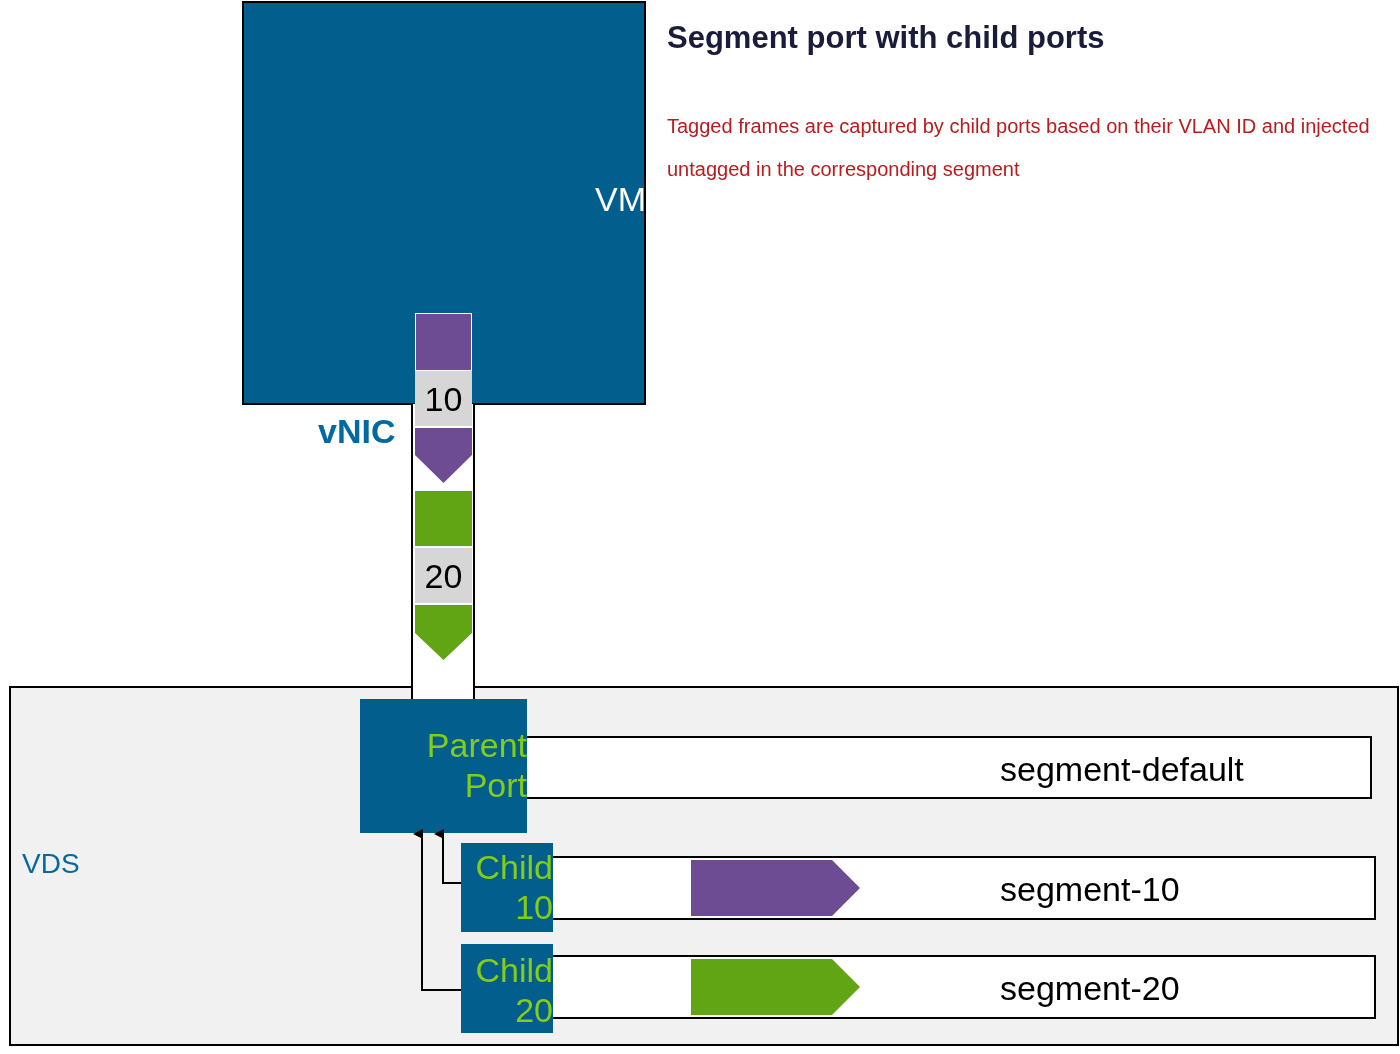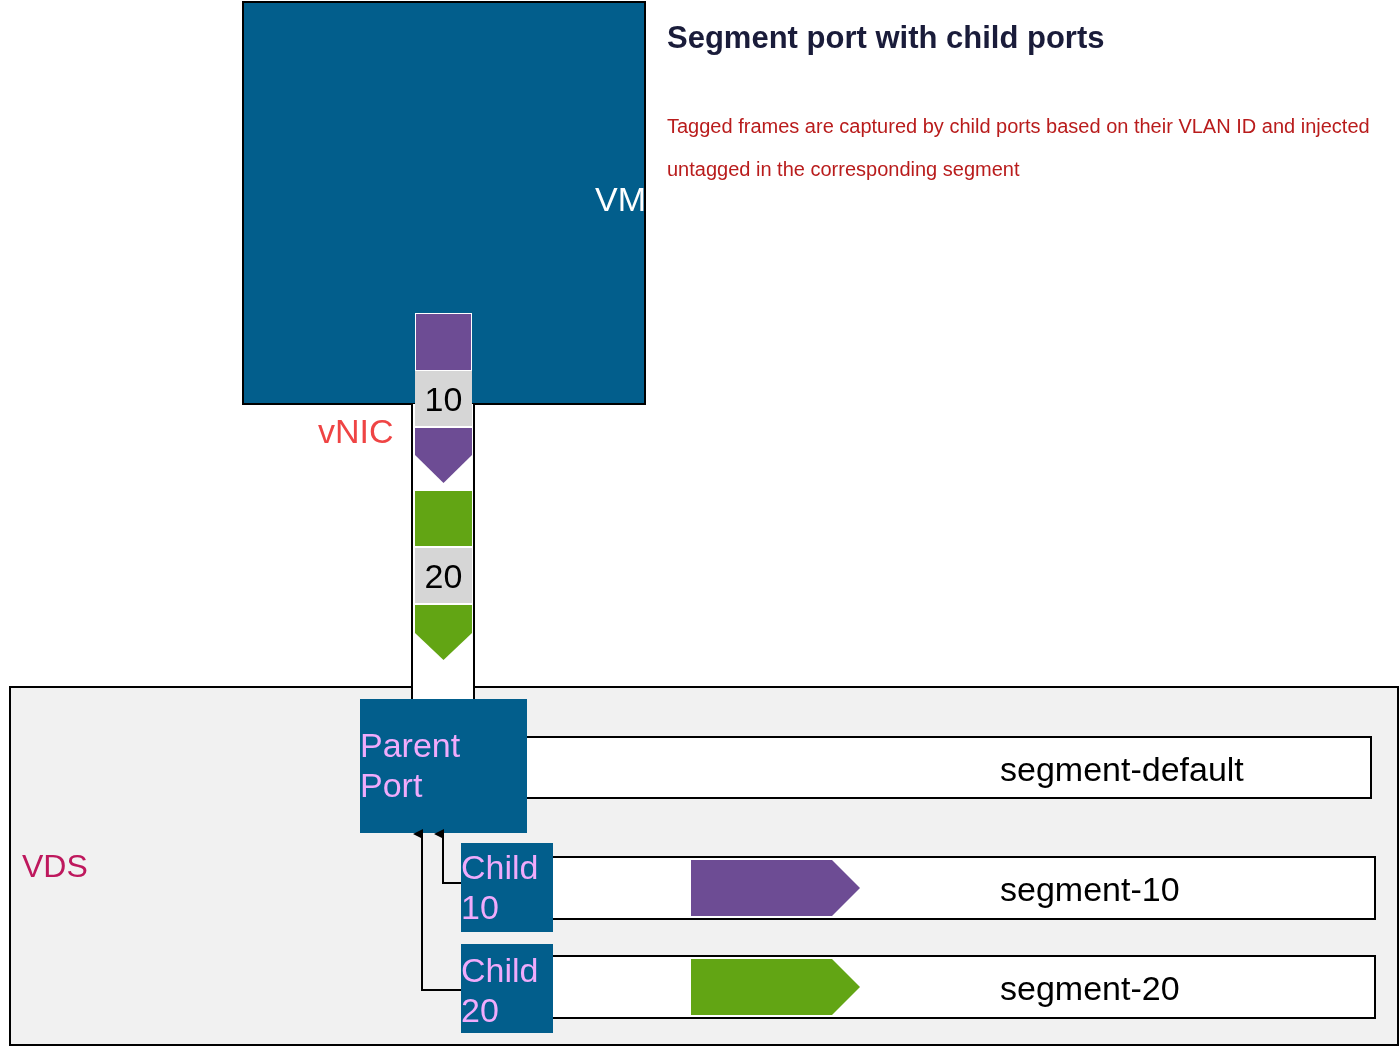--- a/index.html
+++ b/index.html
@@ -9,50 +9,50 @@
 
     
     .vm { left: 242px; top: 1px; width: 404px; height: 404px; background: #025e8c;
           border: 2px solid #000; }
     .vm-label { left: 242px; top: 180px; width: 404px; text-align: right;
                 color: #fff; font-size: 34px; }
 
     
     .vnic-trunk { left: 411px; top: 404px; width: 64px; height: 296px; background: #fff;
                   border-left: 2px solid #000; border-right: 2px solid #000; }
-    .vnic-label { left: 318px; top: 412px; color: #ef4444; font-size: 34px; }
+    .vnic-label { left: 318px; top: 412px; color: #0369a1; font-size: 34px; font-weight: bold; }
 
     
     .frame-block { left: 415px; width: 57px; }
     .frame-tag { left: 415px; width: 57px; height: 57px; background: #d6d6d6;
                  border-top: 1px solid #fff; border-bottom: 1px solid #fff;
                  color: #000; font-size: 34px; text-align: center; line-height: 56px; }
     .frame-arrow { left: 415px; width: 57px; height: 56px; }
 
     
     .vds { left: 9px; top: 686px; width: 1390px; height: 360px; background: #f1f1f1;
            border: 2px solid #000; }
-    .vds-label { left: 22px; top: 848px; color: #be185d; font-size: 32px; }
+    .vds-label { left: 22px; top: 848px; color: #0369a1; font-size: 28px; }
 
     
     .trunk-in-vds { left: 411px; top: 686px; width: 64px; height: 14px; background: #fff;
                     border-left: 2px solid #000; border-right: 2px solid #000; }
 
     
     .segment { background: #fff; border: 2px solid #000; }
     .seg-default { left: 520px; top: 736px; width: 852px; height: 63px; }
     .seg-10 { left: 545px; top: 856px; width: 831px; height: 64px; }
     .seg-20 { left: 545px; top: 955px; width: 831px; height: 64px; }
     .seg-label { color: #000; font-size: 34px; text-align: left; }
     .seg-default-label { left: 1000px; top: 750px; width: 356px; }
     .seg-10-label { left: 1000px; top: 870px; width: 361px; }
     .seg-20-label { left: 1000px; top: 969px; width: 361px; }
 
     
-    .port { background: #025e8c; color: #f0abfc; text-align: left; font-size: 34px; line-height: 40px; }
+    .port { background: #025e8c; color: #84cc16; text-align: right; font-size: 34px; line-height: 40px; }
     .parent-port { left: 360px; top: 699px; width: 167px; height: 134px; padding-top: 26px; }
     .child-10 { left: 461px; top: 843px; width: 92px; height: 89px; padding-top: 4px; }
     .child-20 { left: 461px; top: 944px; width: 92px; height: 89px; padding-top: 6px; }
 
     svg.overlay { position: absolute; left: 0; top: 0; }
 
     
     .title { left: 667px; top: 20px; color: #1a1c3a; font-size: 31px; font-weight: bold; }
     .desc { left: 667px; top: 105px; width: 720px; color: #b91c1c; font-size: 20px; line-height: 43px; }
   </style>

